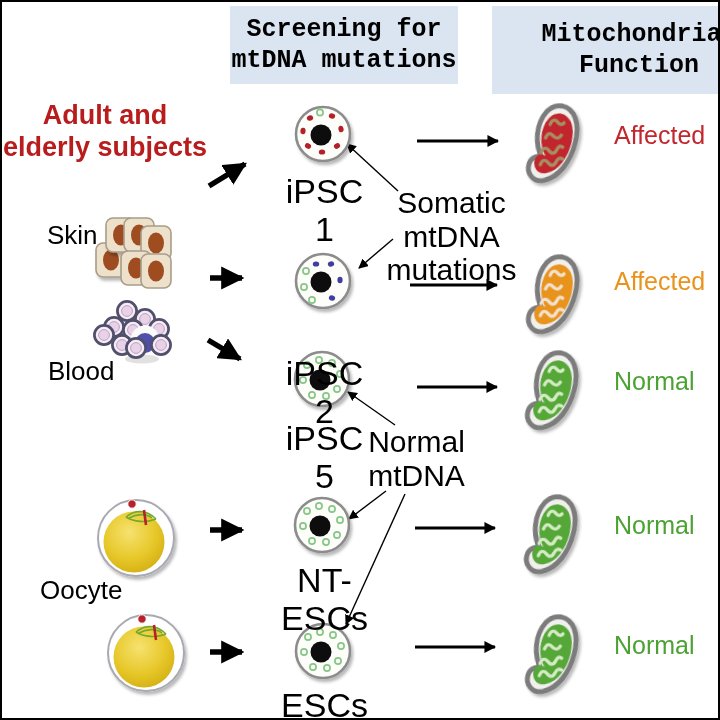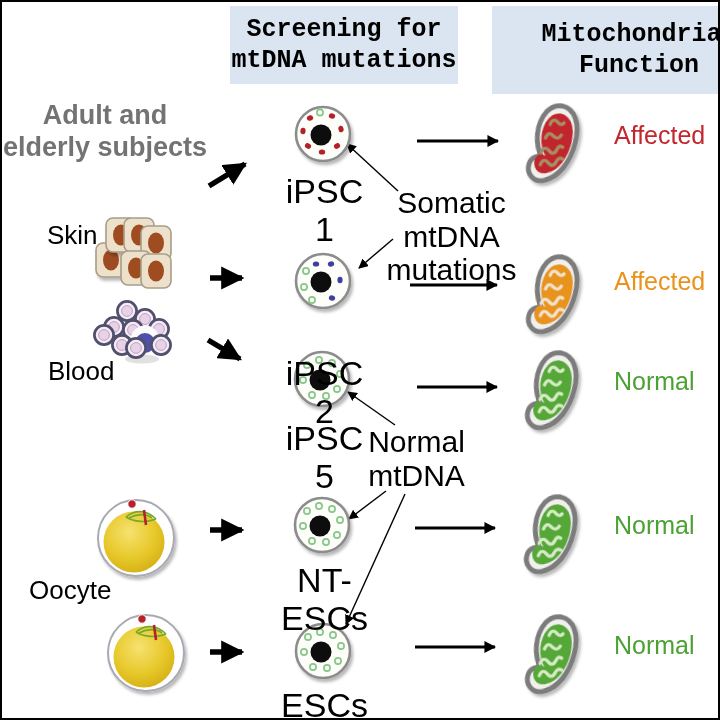--- a/index.html
+++ b/index.html
@@ -207,27 +207,27 @@
       <use href="#mito-def" filter="url(#ds)"></use>
     </g>
     <g transform="translate(551,651) rotate(-6)" style="--mi: #55a838; --mc: #d5ecc3;">
       <use href="#mito-def" filter="url(#ds)"></use>
     </g>
   </svg>
 
   <div class="hdr" id="hdr1" style="background-color: rgb(219, 229, 241);">Screening for mtDNA mutations</div>
   <div class="hdr" id="hdr2" style="background-color: rgb(219, 229, 241);">Mitochondrial Function</div>
 
-  <div class="txt subjects" style="color: #737373;">
+  <div class="txt subjects" style="color: #b91c1c;">
     <div>Adult and</div>
     <div>elderly subjects</div>
   </div>
   <div class="txt src-label" style="left:45px;top:219px;">Skin</div>
   <div class="txt src-label" style="left:46px;top:355px;">Blood</div>
-  <div class="txt src-label" style="left:27px;top:574px;">Oocyte</div>
+  <div class="txt src-label" style="left:38px;top:574px;">Oocyte</div>
 
   <div class="txt cell-label" style="left:280px;top:170px;width:85px;">iPSC 1</div>
   <div class="txt cell-label" style="left:280px;top:313px;width:85px;margin-top:39px;">iPSC 2</div>
   <div class="txt cell-label" style="left:280px;top:417px;width:85px;">iPSC 5</div>
   <div class="txt cell-label" style="left:270px;top:559px;width:105px;">NT-ESCs</div>
   <div class="txt cell-label" style="left:275px;top:684px;width:95px;">ESCs</div>
 
   <div class="txt annot" style="left:357px;top:184px;width:185px;">Somatic mtDNA mutations</div>
   <div class="txt annot" style="left:362px;top:423px;width:105px;">Normal mtDNA</div>
 

